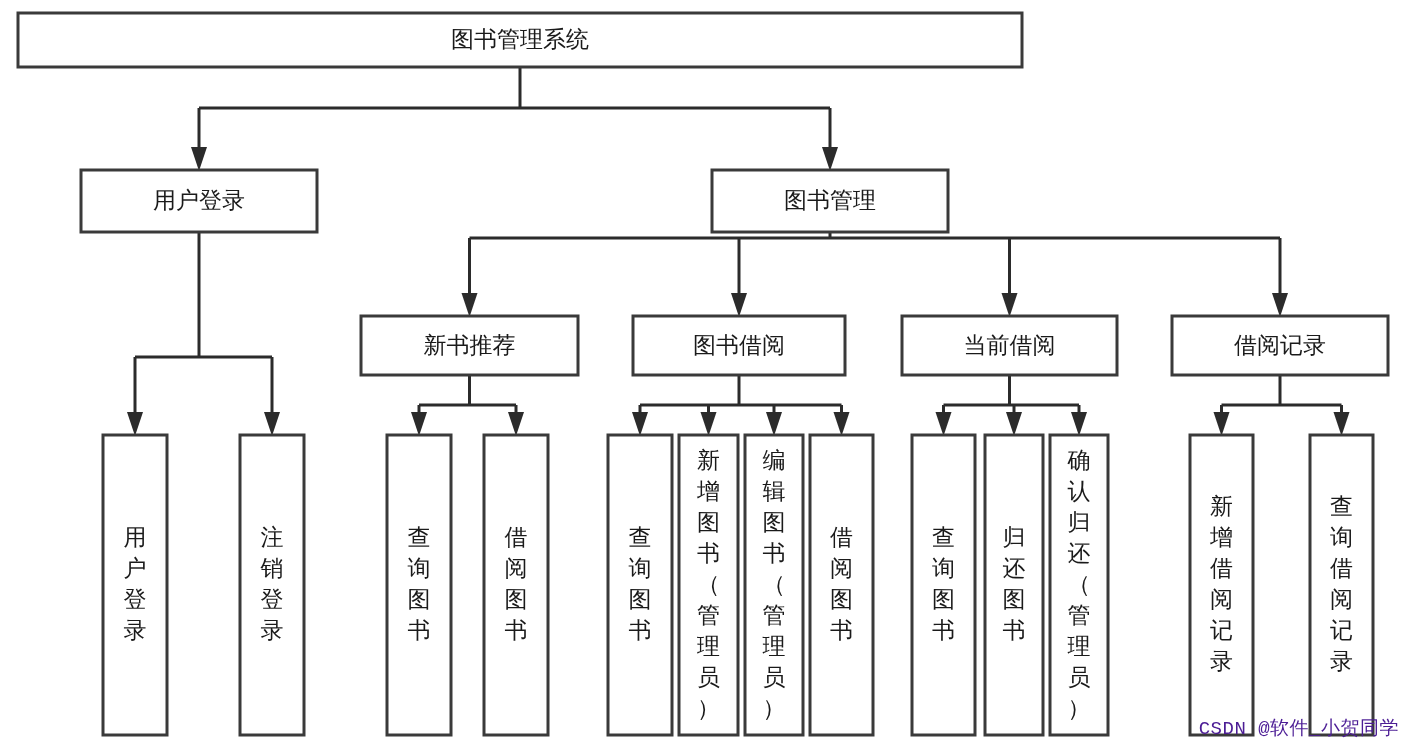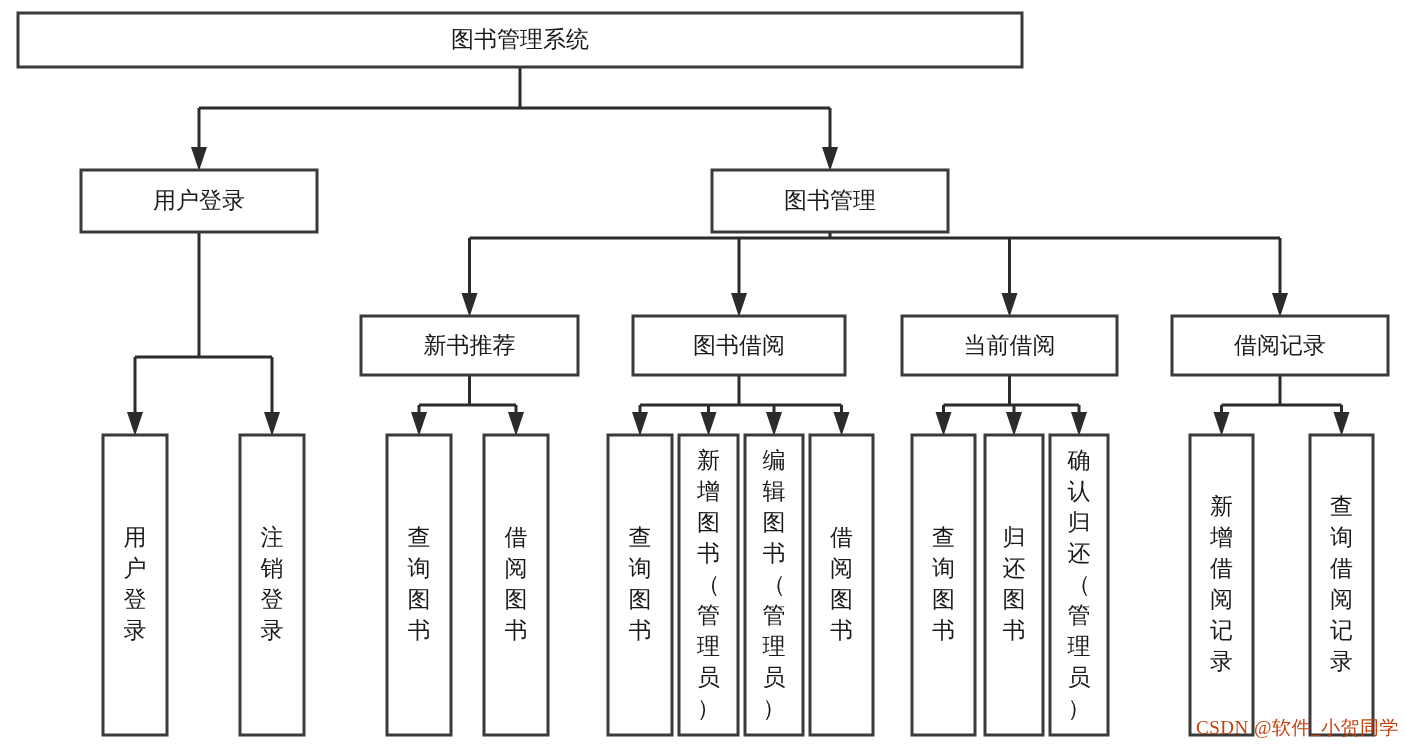--- a/index.html
+++ b/index.html
@@ -51,23 +51,23 @@
   .node-label-v {
     font-family: "Liberation Sans", "DejaVu Sans", sans-serif;
     fill: #1a1a1a;
     font-size: 23px;
     text-anchor: middle;
   }
   .watermark {
     position: absolute;
     right: 6px;
     bottom: 6px;
-    font-family: Liberation Serif, serif;
+    font-family: Liberation Mono, monospace;
     font-size: 19px;
-    color: #c2410c;
+    color: #4c1d95;
     letter-spacing: 0.5px;
     white-space: nowrap;
     pointer-events: none;
   }
 </style>
 </head>
 <body>
 
 <div id="diagram-root">
   <svg class="flow" viewBox="0 0 1405 747">

